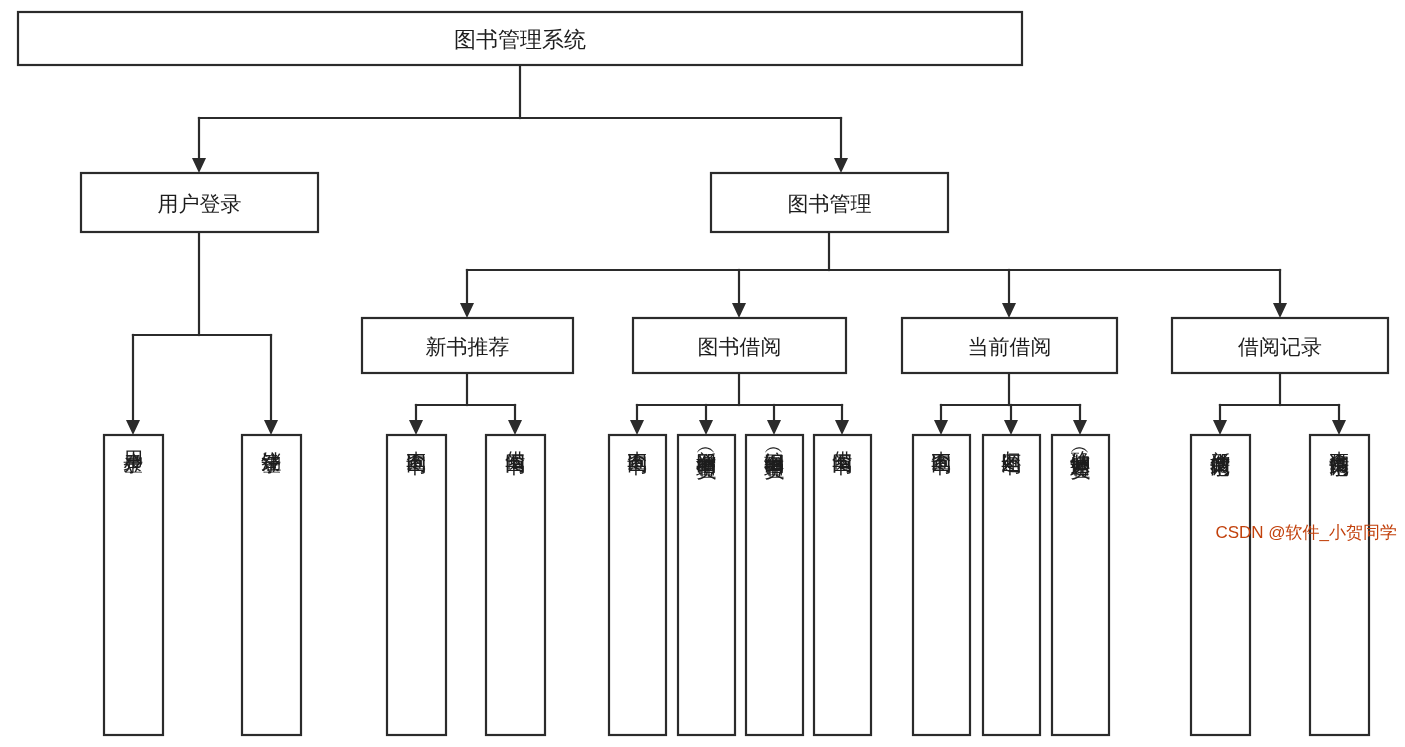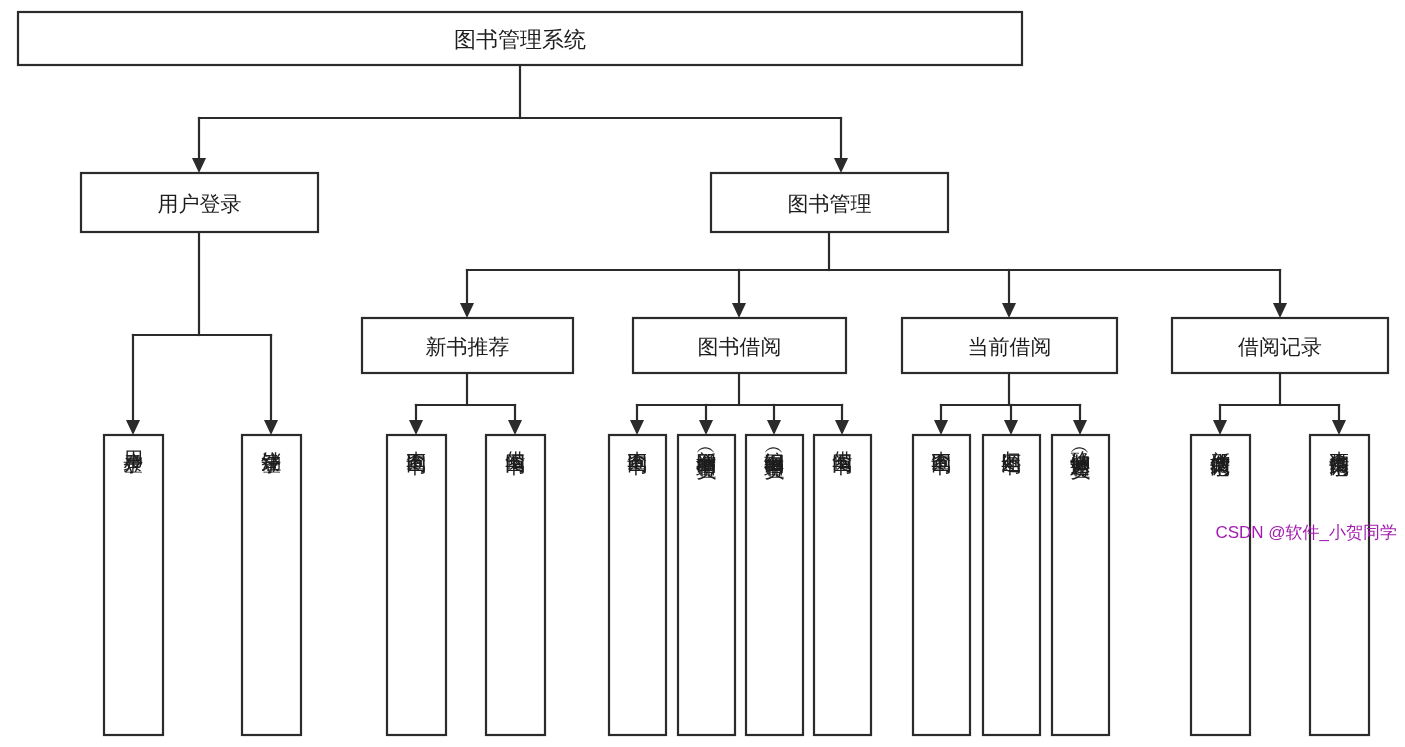--- a/index.html
+++ b/index.html
@@ -73,21 +73,21 @@
     color: #1d1d1d;
     white-space: nowrap;
     letter-spacing: 1.5px;
   }
   .watermark {
     position: absolute;
     right: 8px;
     bottom: 6px;
     font-family: "Liberation Sans", "DejaVu Sans", sans-serif;
     font-size: 17px;
-    color: #a21caf;
+    color: #c2410c;
     white-space: nowrap;
     pointer-events: none;
   }
 </style>
 </head>
 <body>
 
 <div id="diagram-root">
 
   <svg class="diagram" viewBox="0 0 1405 747">

